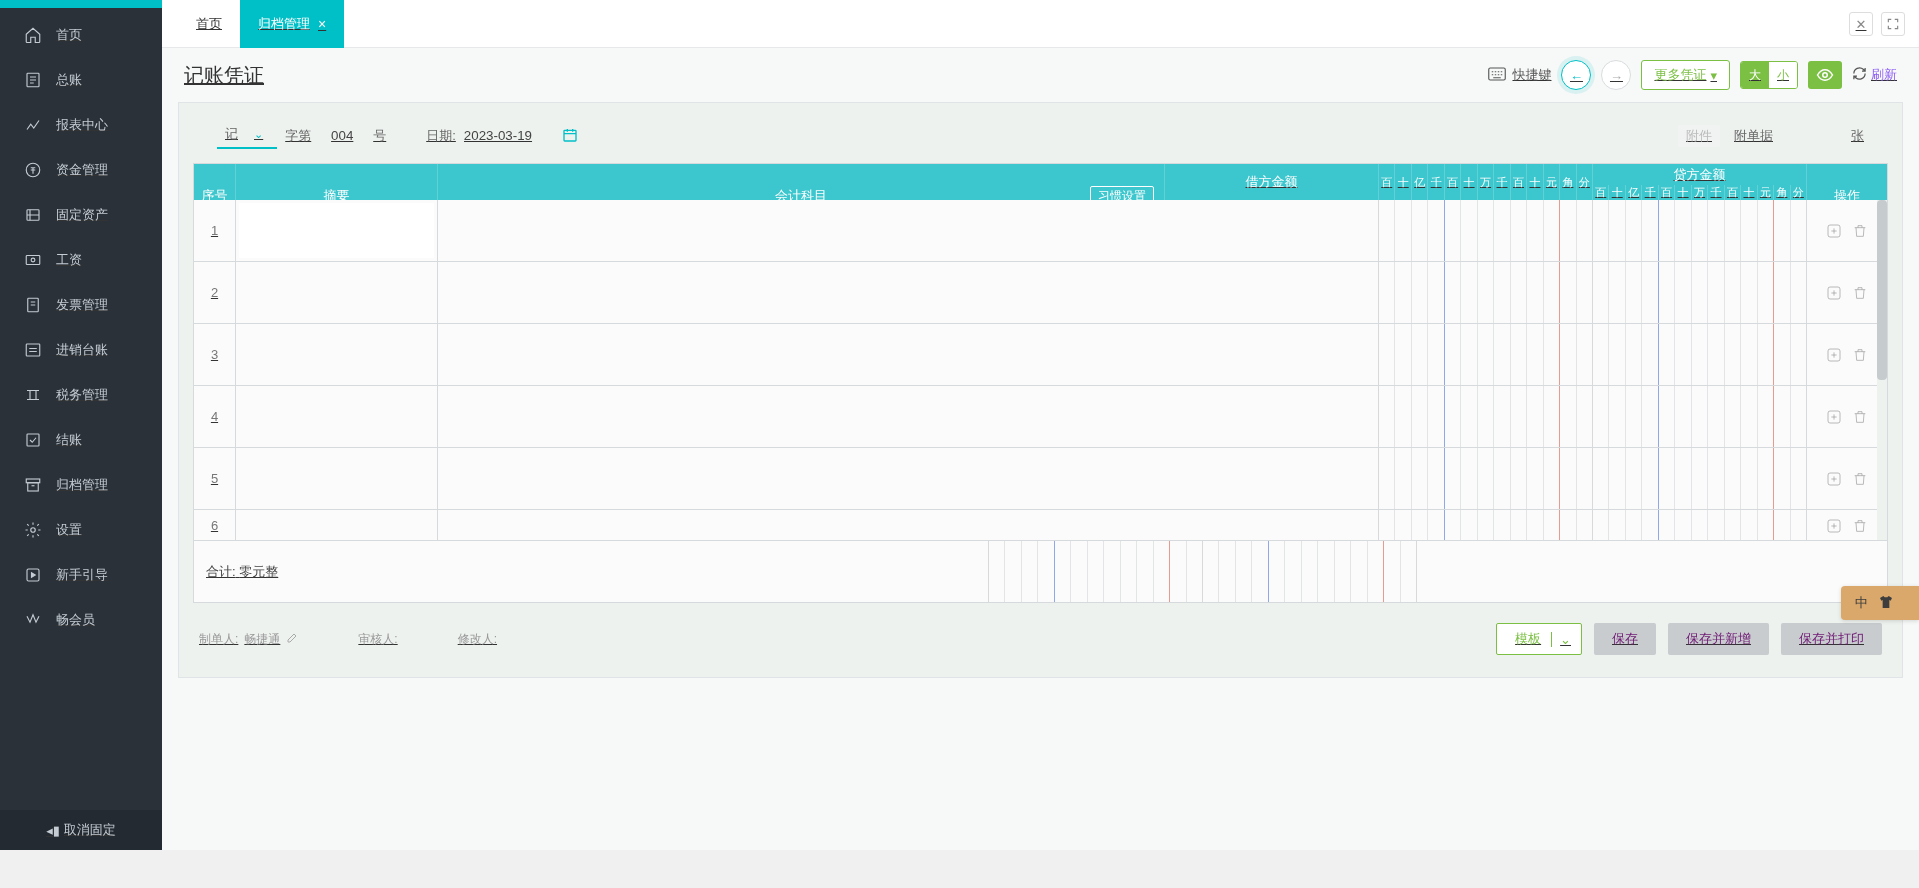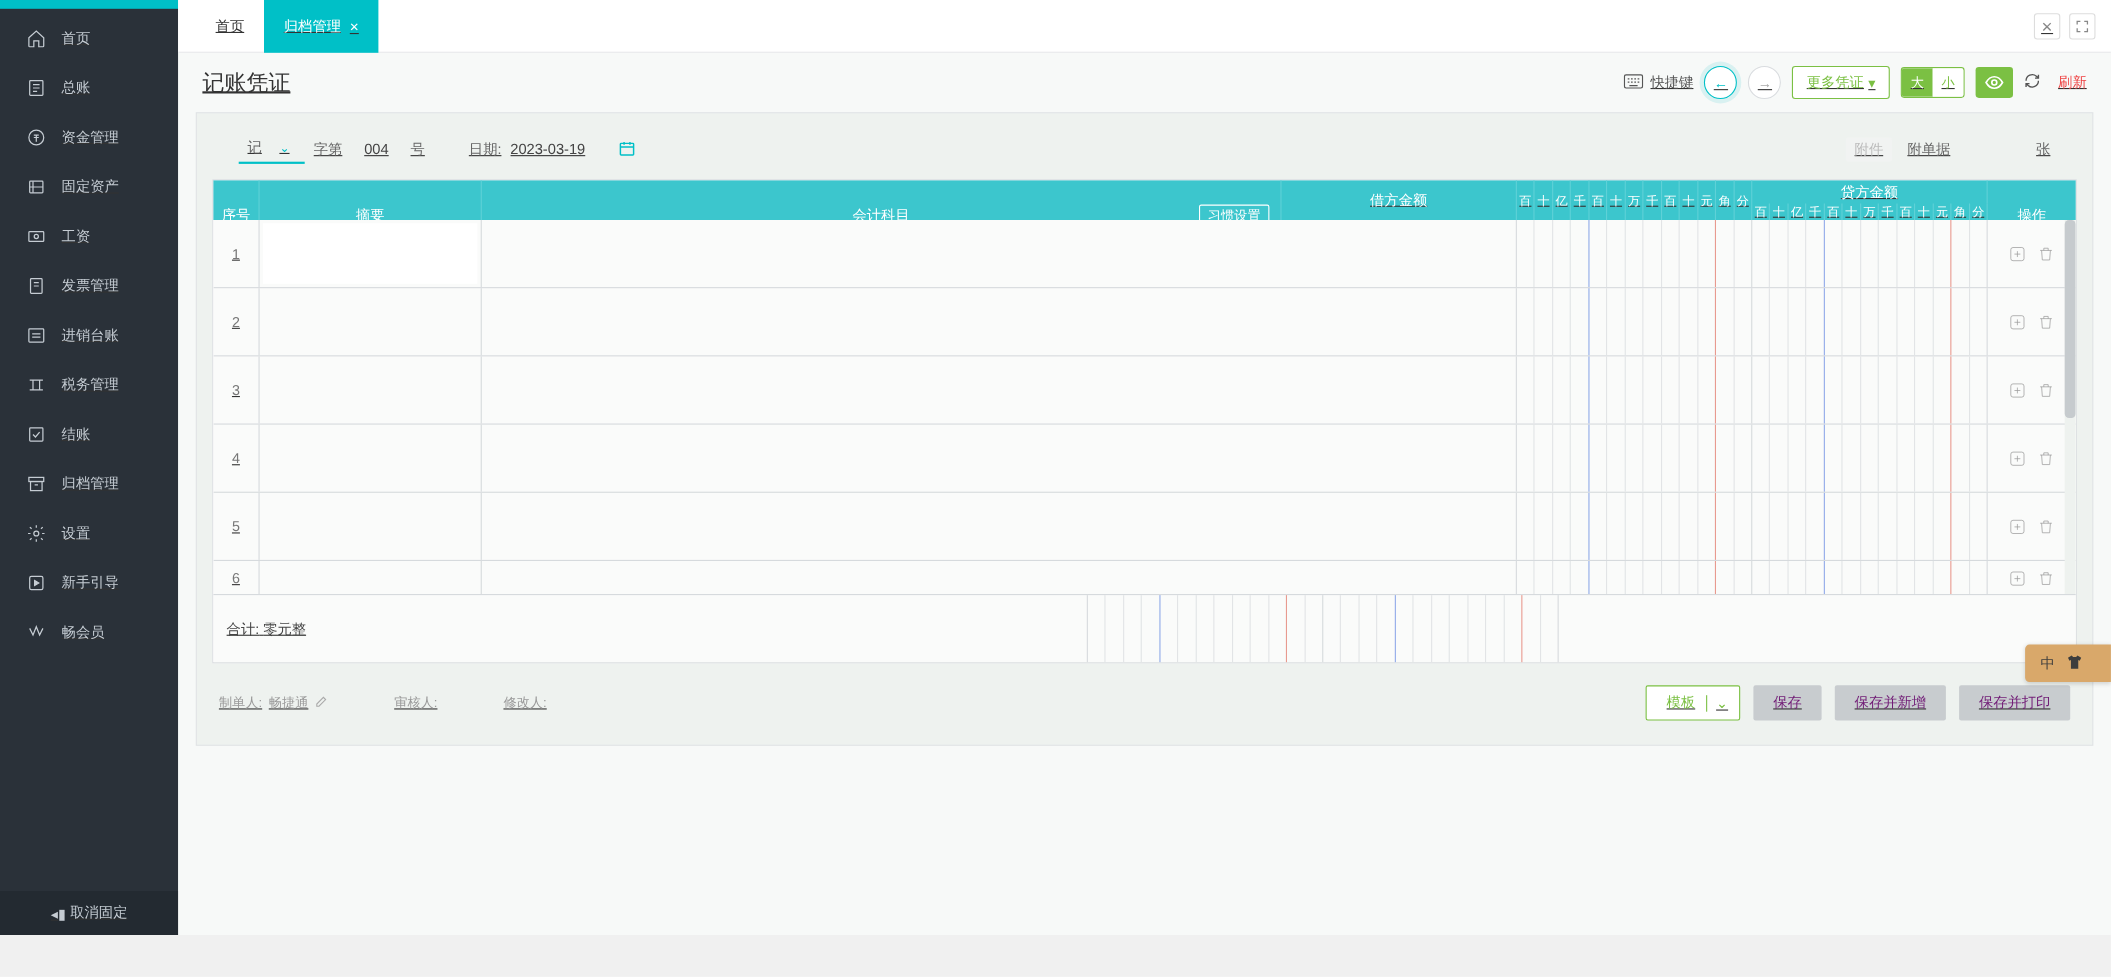--- a/index.html
+++ b/index.html
@@ -32,21 +32,21 @@
 .head-right { margin-left: auto; display: flex; align-items: center; gap: 10px; }
 .kbd-hint { display: flex; align-items: center; gap: 6px; color: #555; cursor: pointer; }
 .circ-nav { width: 30px; height: 30px; border: 1px solid #d9dcdf; border-radius: 50%; display: flex; align-items: center; justify-content: center; color: #aaa; cursor: pointer; background: #fff; }
 .circ-nav.on { border-color: #00c0c7; color: #00c0c7; box-shadow: 0 0 0 4px rgba(0,192,199,.12); }
 .more-btn { border: 1px solid #7bc043; color: #7bc043; background: #fff; height: 30px; padding: 12px 12px; border-radius: 3px; display: flex; align-items: center; gap: 4px; cursor: pointer; }
 .size-toggle { display: flex; border: 1px solid #7bc043; border-radius: 3px; overflow: hidden; height: 28px; }
 .size-toggle span { padding: 0 8px; display: flex; align-items: center; cursor: pointer; background: #fff; color: #7bc043; font-size: 12px; }
 .size-toggle span.on { background: #7bc043; color: #fff; }
 .eye-btn { width: 34px; height: 28px; background: #7bc043; border-radius: 3px; display: flex; align-items: center; justify-content: center; cursor: pointer; }
 .eye-btn svg { stroke: #fff; fill: none; }
-.refresh { display: flex; align-items: center; gap: 16px; cursor: pointer; color: #ef4444; }
+.refresh { display: flex; align-items: center; gap: 4px; cursor: pointer; color: #8b5cf6; }
 
 
 .voucher { margin: 0 16px 0 16px; border: 1px solid #e1e4e6; background: #eef2ef; padding: 14px 14px 22px 14px; }
 .voucher-meta { display: flex; align-items: center; padding: 6px 24px 14px 24px; }
 .meta-field { display: flex; align-items: center; gap: 8px; color: #666; }
 .type-select { border-bottom: 2px solid #00c0c7; padding: 2px 14px 4px 8px; display: flex; align-items: center; gap: 16px; cursor: pointer; }
 .type-select .chev { color: #00c0c7; font-size: 11px; }
 .num-input { border: none; border-bottom: 1px solid transparent; width: 46px; text-align: center; background: transparent; color: #444; }
 .date-val { border: none; border-bottom: 1px solid transparent; background: transparent; color: #444; width: 90px; }
 .cal-btn { color: #00c0c7; cursor: pointer; }
@@ -127,20 +127,28 @@
           <span>首页</span>
         </div>
       <div class="sidebar-item">
           <span class="sidebar-icon">
             <svg viewBox="0 0 24 24">
               <rect x="4" y="3" width="16" height="18" rx="1"></rect>
               <path d="M8 8h8M8 12h8M8 16h5"></path>
             </svg>
           </span>
           <span>总账</span>
+        </div>
+      <div class="sidebar-item">
+          <span class="sidebar-icon">
+            <svg viewBox="0 0 24 24">
+              <path d="M4 18l5-7 4 5 7-10"></path>
+            </svg>
+          </span>
+          <span>报表中心</span>
         </div>
       <div class="sidebar-item">
           <span class="sidebar-icon">
             <svg viewBox="0 0 24 24">
               <circle cx="12" cy="12" r="9"></circle>
               <path d="M9 9h6M9 12h6M12 9v8"></path>
             </svg>
           </span>
           <span>资金管理</span>
         </div>

